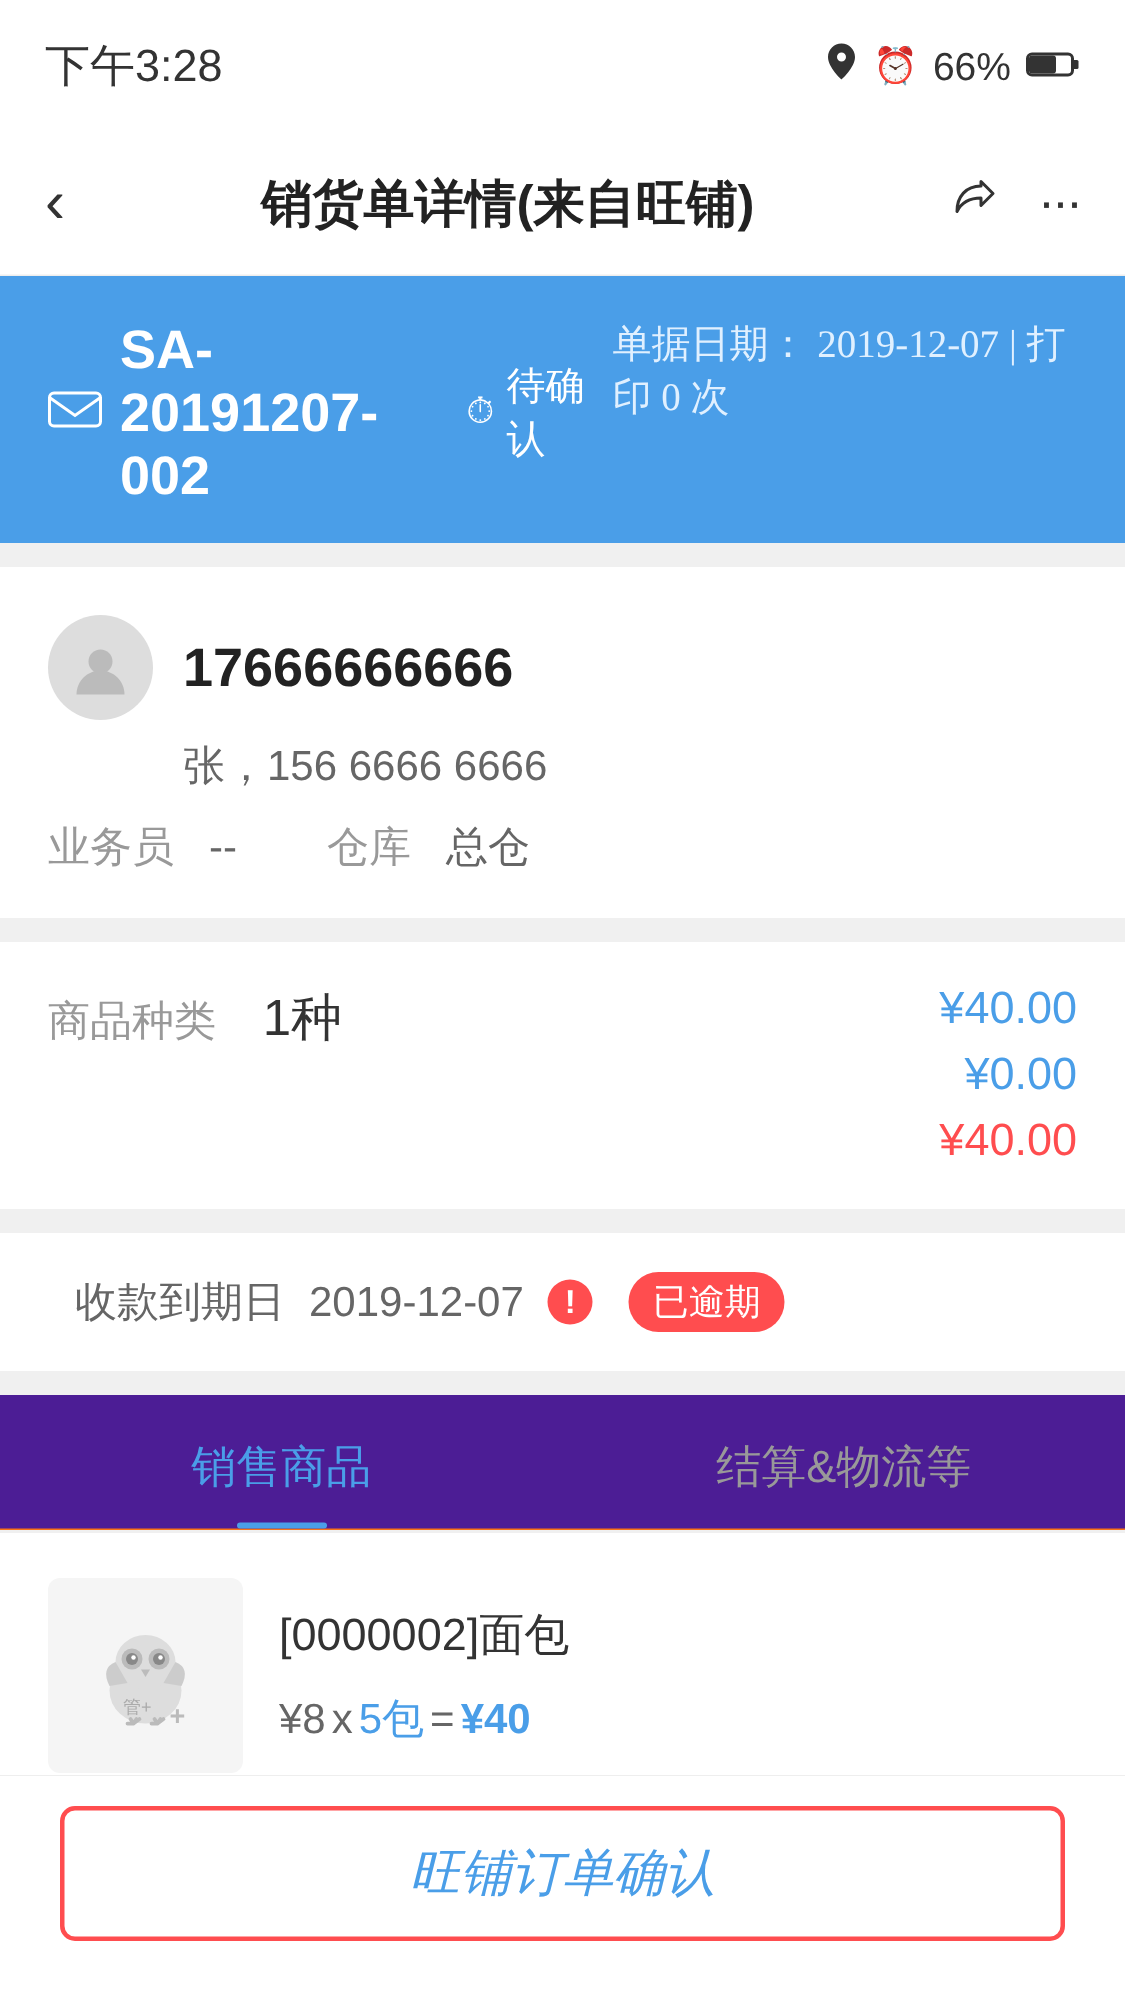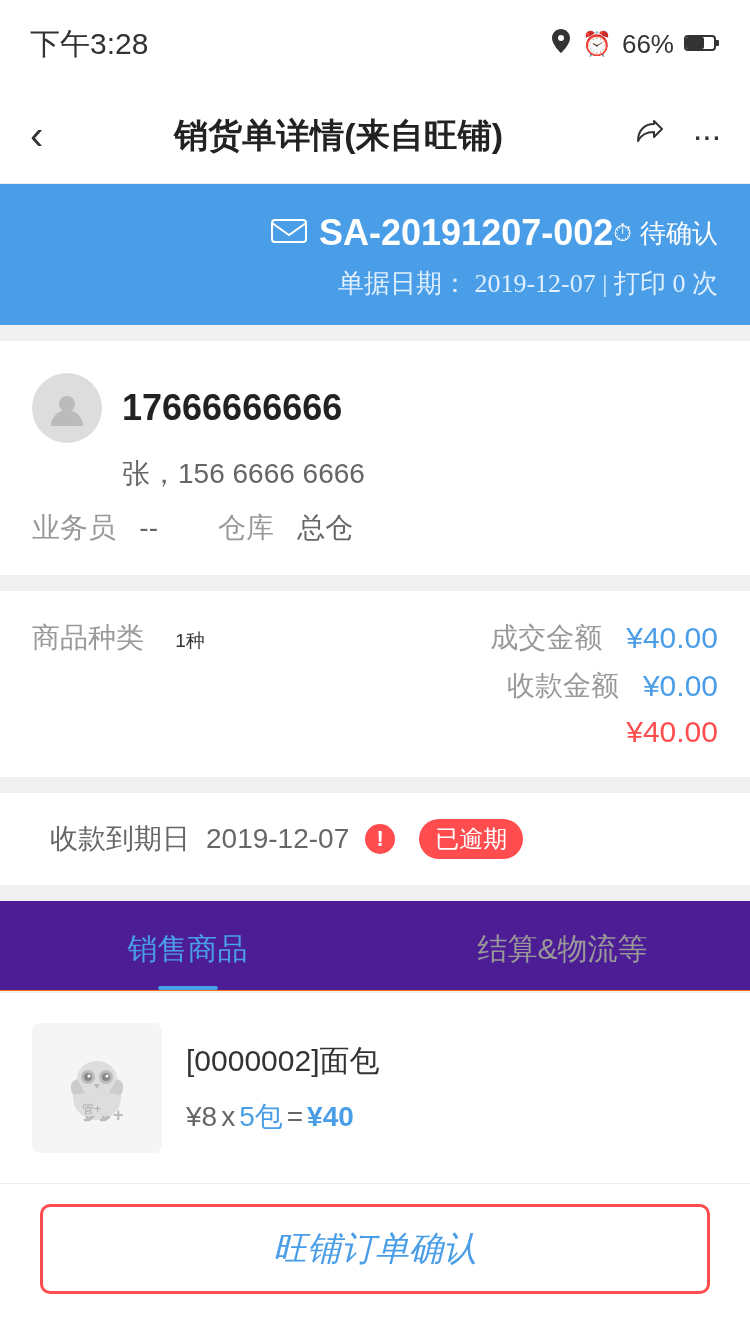--- a/index.html
+++ b/index.html
@@ -71,24 +71,23 @@
       font-size: 34px;
       color: #333;
       letter-spacing: -2px;
     }
 
     
     .order-header {
       background: #4A9EE8;
       padding: 28px 32px 24px;
       display: flex;
-      flex-direction: column;
+      flex-direction: row;
       gap: 12px;
       margin-top: 0;
-      align-items: flex-end;
     }
     .order-header-row {
       display: flex;
       justify-content: space-between;
       align-items: center;
     }
     .order-id {
       color: #fff;
       font-size: 36px;
       font-weight: 700;
@@ -170,21 +169,21 @@
     .summary-left {
       display: flex;
       flex-direction: column;
       gap: 8px;
     }
     .summary-item-label {
       font-size: 28px;
       color: #999;
     }
     .summary-item-value {
-      font-size: 19px;
+      font-size: 34px;
       color: #333;
     }
     .summary-right {
       display: flex;
       flex-direction: column;
       align-items: flex-end;
       gap: 10px;
     }
     .summary-money-row {
       display: flex;
@@ -446,25 +445,23 @@
   <div class="summary-row">
     <div class="summary-left">
       <div>
         <span class="summary-item-label">商品种类</span>
         &nbsp;&nbsp;
         <span class="summary-item-value">1种</span>
       </div>
     </div>
     <div class="summary-right">
       <div class="summary-money-row">
-        <span class="money-label">成交金额</span>
         <span class="money-value">¥40.00</span>
       </div>
       <div class="summary-money-row">
-        <span class="money-label">收款金额</span>
         <span class="money-value">¥0.00</span>
       </div>
       <div class="summary-money-row">
         <span class="money-value-red">¥40.00</span>
       </div>
     </div>
   </div>
 </div>
 
 <div class="due-card">

